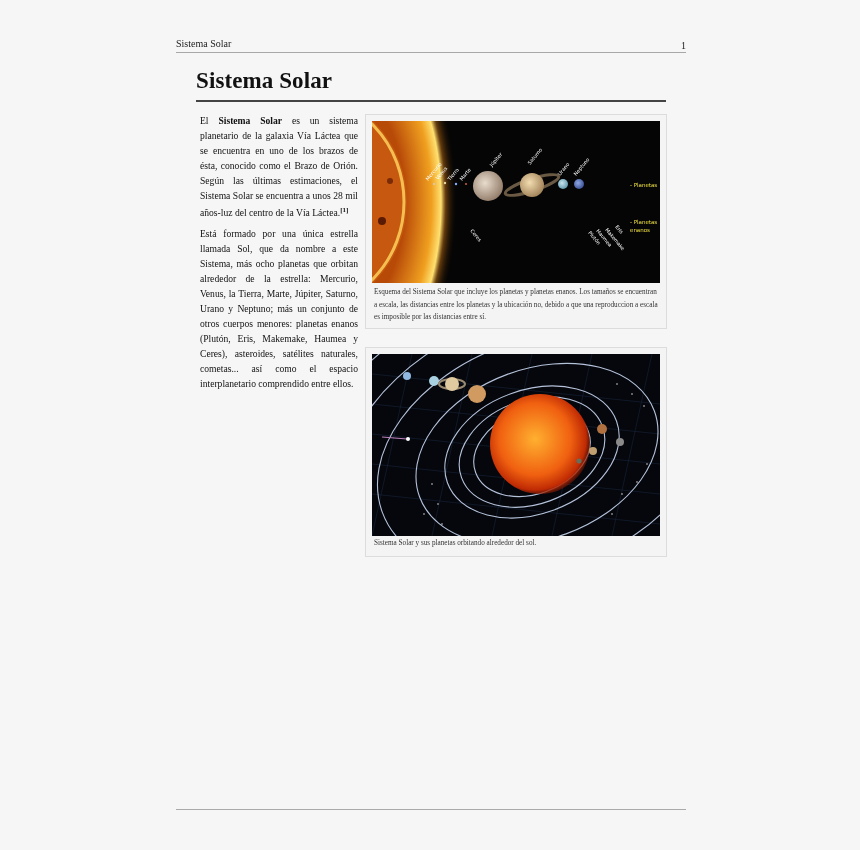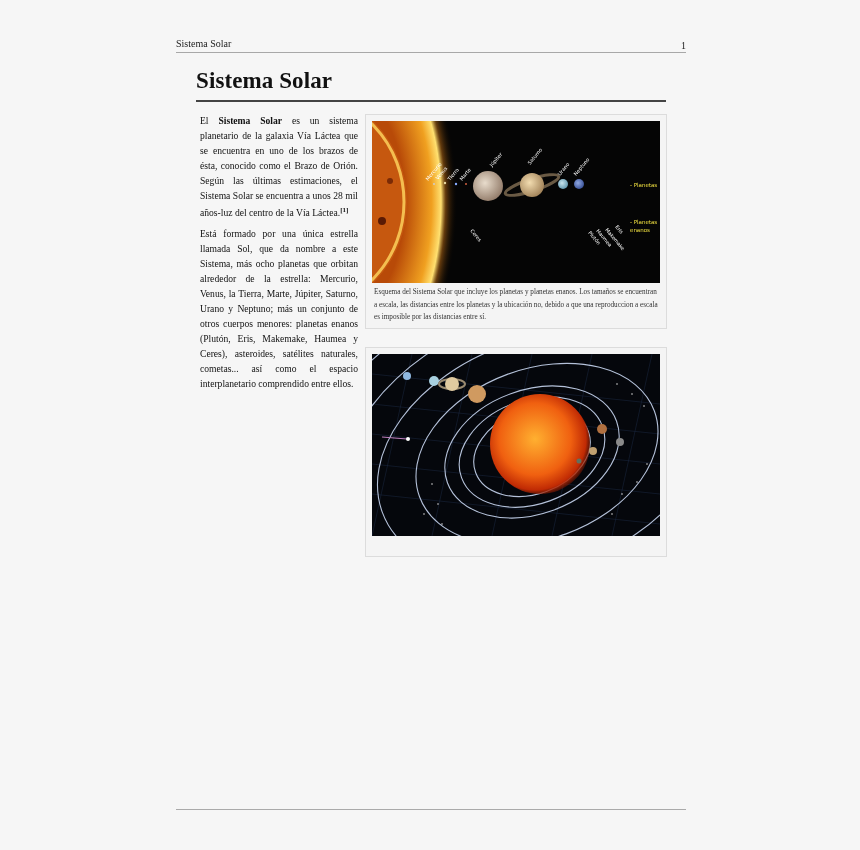--- a/index.html
+++ b/index.html
@@ -152,15 +152,16 @@
         <circle cx="250" cy="140" r="0.8"></circle>
           <circle cx="265" cy="128" r="0.8"></circle>
           <circle cx="240" cy="160" r="0.8"></circle>
           <circle cx="275" cy="110" r="0.8"></circle>
         <circle cx="260" cy="40" r="0.8"></circle>
           <circle cx="272" cy="52" r="0.8"></circle>
           <circle cx="245" cy="30" r="0.8"></circle>
       </g>
     </svg>
   </div>
+  <div class="caption">Sistema Solar y sus planetas orbitando alrededor del sol.</div>
 </div>
 
 <div class="foot-rule"></div>
 
 </body></html>

